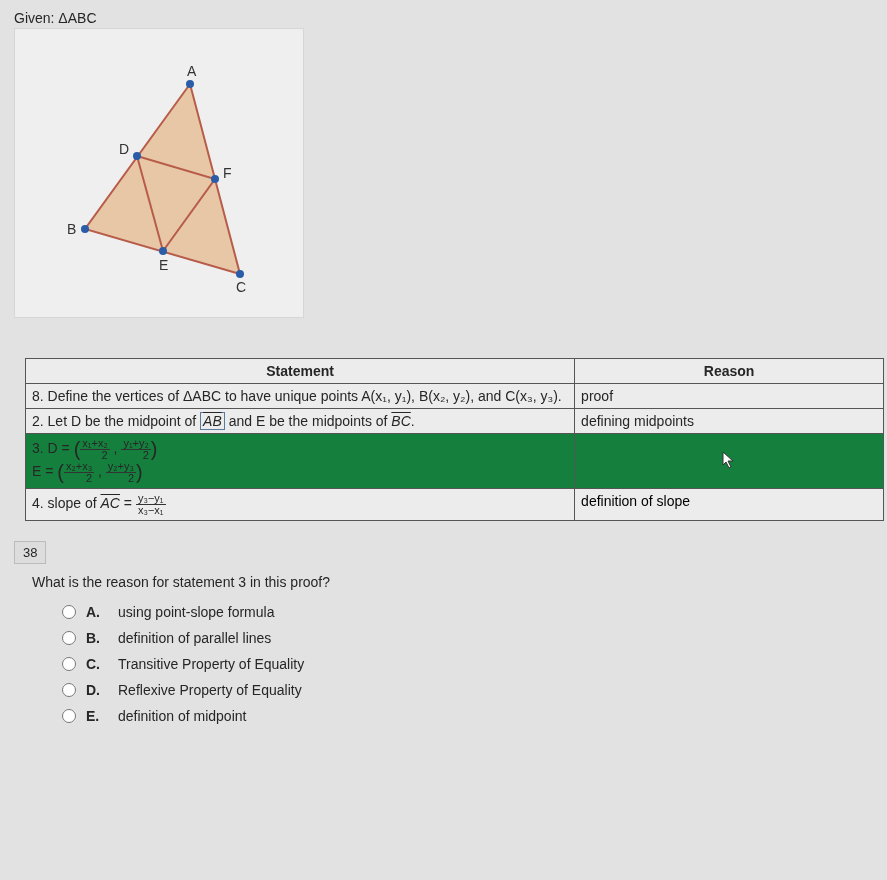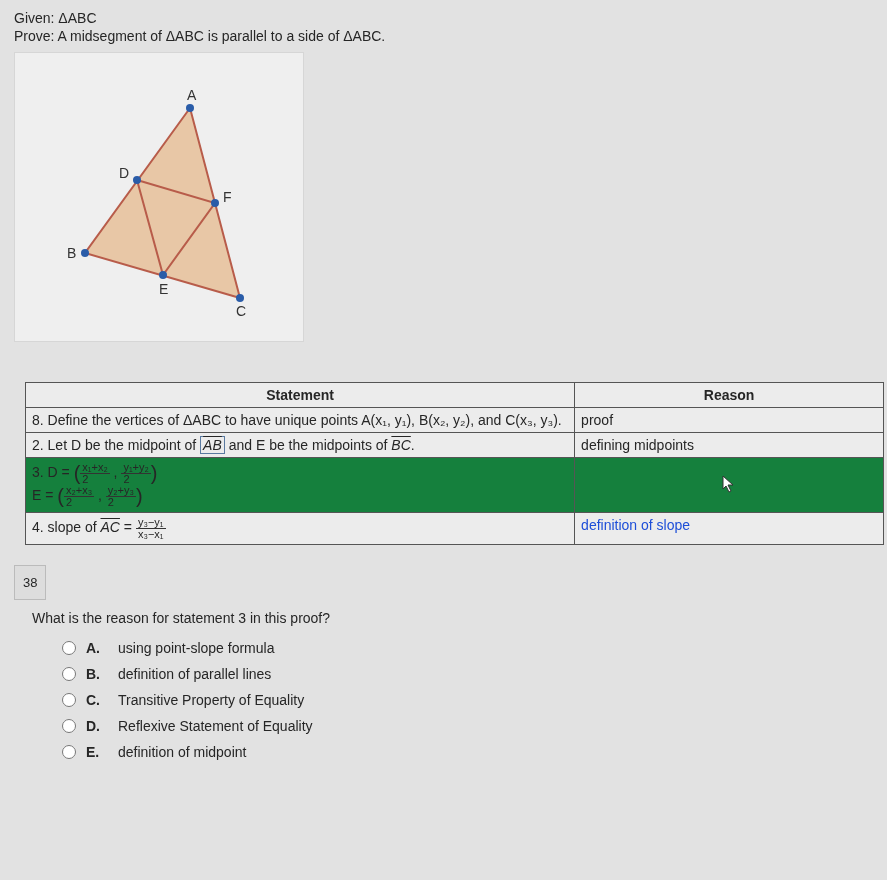--- a/index.html
+++ b/index.html
@@ -44,69 +44,66 @@
   table.proof th {
     font-weight: bold;
     text-align: center;
     background: #ececec;
   }
   .hl {
     background: #15803d;
   }
   .frac {
     display: inline-block;
-    text-align: left;
+    text-align: right;
     vertical-align: middle;
     font-size: 11px;
     line-height: 1;
   }
   .frac .num { display:block; border-bottom:1px solid #333; padding:0 2px; }
   .frac .den { display:block; padding:0 2px; }
   .big-paren { font-size: 20px; vertical-align: middle; }
   .overline { text-decoration: overline; font-style: italic; }
   .ov-link {
     border: 1px solid #5a7aa0;
     padding: 0 2px;
     text-decoration: overline;
     font-style: italic;
     cursor: pointer;
   }
   .qnum {
     background: #ddd;
     border: 1px solid #bbb;
-    padding: 9px 8px;
+    padding: 3px 8px;
     display: inline-block;
     margin-top: 20px;
     font-size: 13px;
   }
   .question {
     margin: 10px 0 14px 18px;
     font-size: 14px;
   }
   .options { margin-left: 48px; }
   .opt-row { margin: 10px 0; display:flex; align-items:center; gap:10px; }
   .opt-row input { width:14px; height:14px; }
   .opt-letter { font-weight: bold; min-width: 22px; }
-  .cut { overflow:hidden; height:16px; color:#1d4ed8; }
+  .cut { overflow:hidden; height:16px; color:#000000; }
   .cursor-icon {
     position: relative;
     display: inline-block;
     vertical-align: middle;
   }
 </style>
 </head>
 <body>
 
 <div class="page">
 
   <div class="given-line">
     <span>Given:</span> <span>ΔABC</span>
-  </div>
-  <div class="prove-line">
-    <span>Prove:</span> <span>A midsegment of ΔABC is parallel to a side of ΔABC.</span>
   </div>
 
   <div class="figure">
     <svg width="290" height="290" viewBox="0 0 290 290">
 
       <polygon points="175,55 70,200 225,245" fill="#e8c7a6" stroke="#b85c4a" stroke-width="2"></polygon>
 
       <polygon points="122,127 148,222 200,150" fill="none" stroke="#b85c4a" stroke-width="2"></polygon>
 
       <circle cx="175" cy="55" r="4" fill="#2a5ca8"></circle>
@@ -179,21 +176,21 @@
       <span>definition of parallel lines</span>
     </div>
     <div class="opt-row">
       <input type="radio" name="ans" style="">
       <span class="opt-letter">C.</span>
       <span>Transitive Property of Equality</span>
     </div>
     <div class="opt-row">
       <input type="radio" name="ans" style="">
       <span class="opt-letter">D.</span>
-      <span>Reflexive Statement of Equality</span>
+      <span>Reflexive Property of Equality</span>
     </div>
     <div class="opt-row">
       <input type="radio" name="ans" style="">
       <span class="opt-letter">E.</span>
       <span>definition of midpoint</span>
     </div>
   </div>
 
 </div>
 

